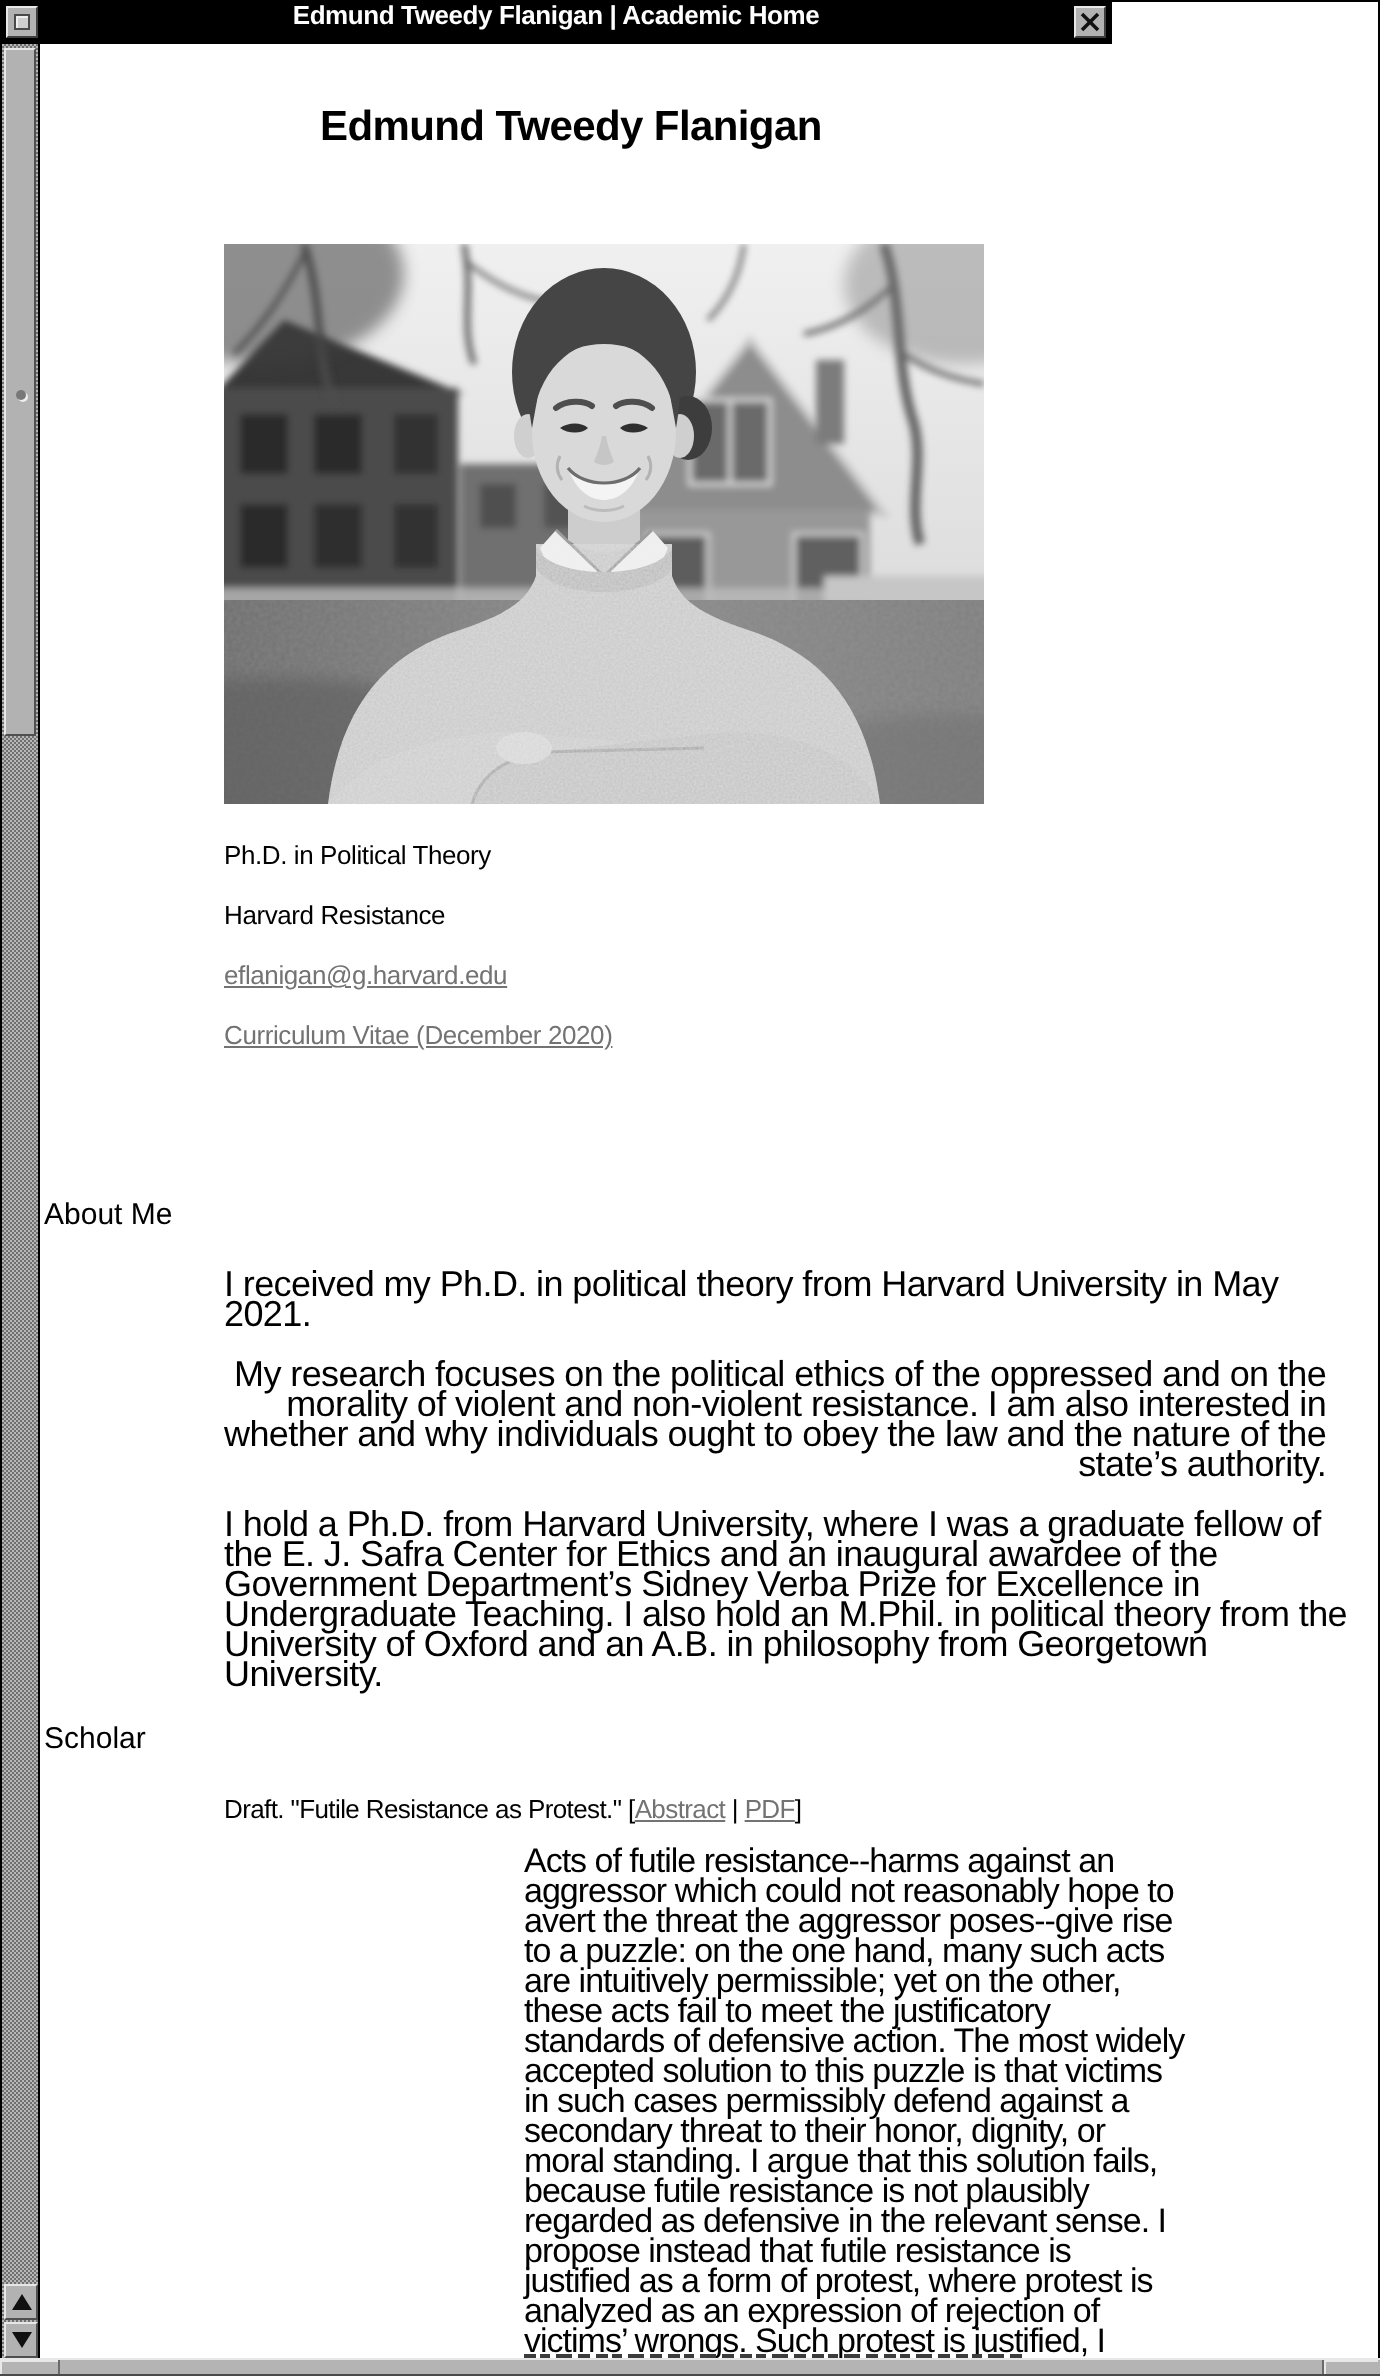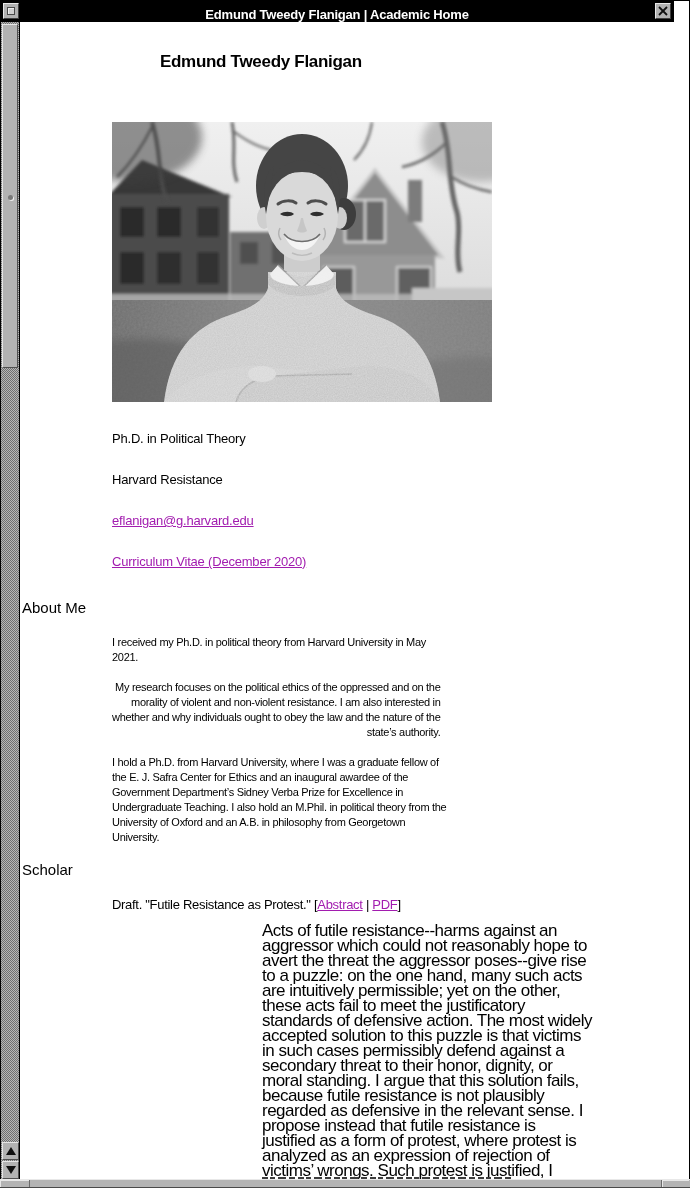--- a/index.html
+++ b/index.html
@@ -6,23 +6,23 @@
   html,body { background:#888; }
   body { font-family:"Liberation Sans", sans-serif; }
 
   .window {
     position:relative; width:690px; height:1188px; background:#fff;
     overflow:hidden; box-shadow: inset 0 0 0 1px #000;
   }
 
   
   .titlebar {
-    position:absolute; left:0; top:0; width:674px; height:22px;
+    position:absolute; left:0; top:0; width:556px; height:22px;
     background:#000; color:#fff;
-    display:flex; align-items:flex-end; justify-content:center;
+    display:flex; align-items:flex-start; justify-content:center;
   }
   .tb-title { font-size:13px; font-weight:bold; letter-spacing:-0.2px; white-space:nowrap; }
   .tb-btn {
     position:absolute; top:3px; width:16px; height:16px; background:#b2b2b2;
     border-top:1px solid #e8e8e8; border-left:1px solid #e8e8e8;
     border-right:1px solid #3f3f3f; border-bottom:1px solid #3f3f3f;
     display:flex; align-items:center; justify-content:center; cursor:pointer;
   }
   .tb-btn.menu { left:3px; }
   .tb-btn.close { right:3px; }
@@ -71,39 +71,39 @@
   .seg-right {
     position:absolute; right:1px; top:0; bottom:0; width:28px;
     border-left:1px solid #6a6a6a; box-shadow:inset 1px 1px 0 #e8e8e8;
   }
 
   
   .content {
     position:absolute; left:20px; top:22px; width:669px; height:1157px;
     background:#fff; overflow:hidden; color:#000;
   }
-  .content a { color:#a21caf; text-decoration:underline; cursor:pointer; }
+  .content a { color:#737373; text-decoration:underline; cursor:pointer; }
 
   h1.page-title {
     position:absolute; left:140px; top:30px;
-    font-size:17px; font-weight:bold; letter-spacing:-0.3px; white-space:nowrap;
+    font-size:21px; font-weight:bold; letter-spacing:-0.3px; white-space:nowrap;
   }
   .photo { position:absolute; left:92px; top:100px; width:380px; height:280px; overflow:hidden; background:#cfcfcf; }
 
   .contact { position:absolute; left:92px; top:391px; font-size:13px; letter-spacing:-0.2px; }
-  .contact p { height:30px; line-height:30px; white-space:nowrap;margin-top:11px; }
+  .contact p { height:30px; line-height:30px; white-space:nowrap; }
 
   h2.section-head {
     position:absolute; left:2px; font-size:15px; font-weight:normal; white-space:nowrap;
   }
   h2.about { top:577px; }
   h2.papers { top:839px; }
 
   .para {
-    position:absolute; left:92px; font-size:11px; line-height:15px;
+    position:absolute; left:92px; font-size:18px; line-height:15px;
     letter-spacing:-0.3px; white-space:pre;
   }
   .p1 { top:613px; }
   .p2 { top:658px;text-align:right; }
   .p3 { top:733px; }
 
   .draft-line { position:absolute; left:92px; top:875px; font-size:13px; letter-spacing:-0.3px; white-space:nowrap; }
 
   .abstract {
     position:absolute; left:242px; top:901px; font-size:17px; line-height:15px;

